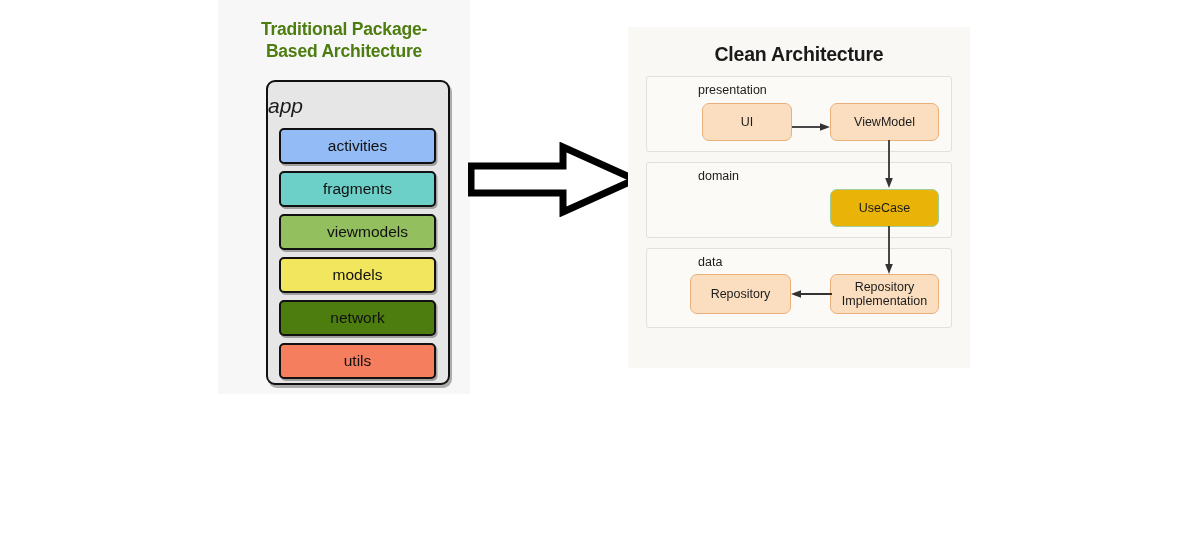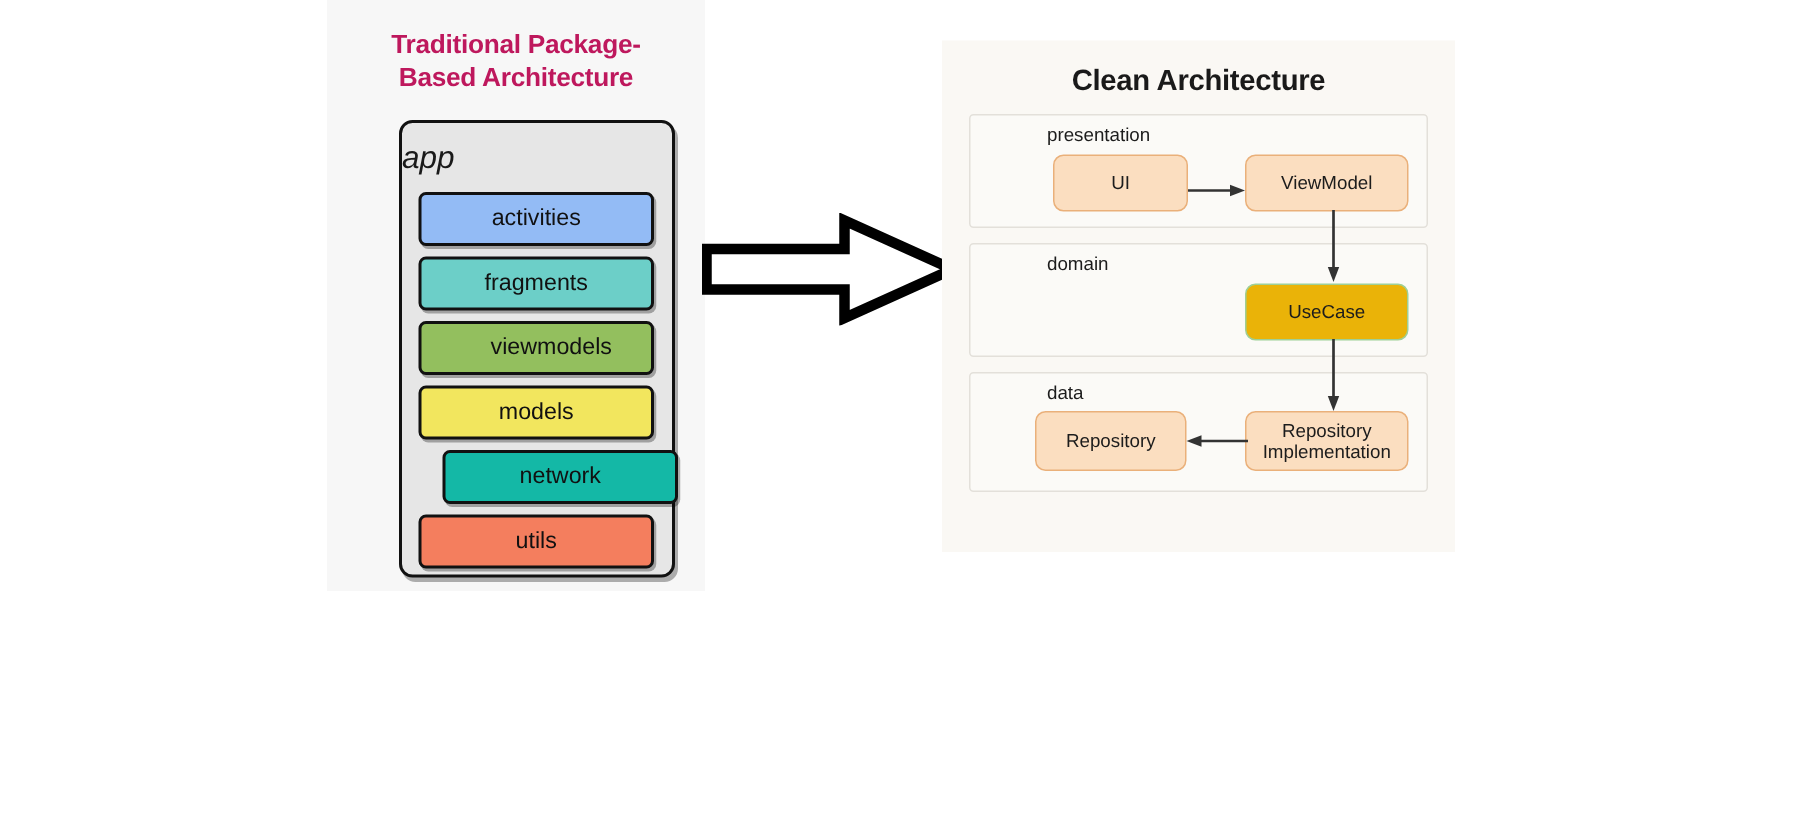--- a/index.html
+++ b/index.html
@@ -10,21 +10,21 @@
   }
 
   
   #left-panel{
     position:absolute;left:218px;top:0px;width:252px;height:394px;
     background:#f7f7f7;
   }
   #left-title{
     position:absolute;left:0;top:18px;width:252px;
     text-align:center;
-    font-size:17.5px;font-weight:bold;color:#be185d;
+    font-size:17.5px;font-weight:bold;color:#4d7c0f;
     line-height:22px;letter-spacing:-0.2px;
   }
   #app-container{
     position:absolute;left:48px;top:80px;width:184px;height:305px;
     background:#e6e6e6;
     border:2.5px solid #111111;
     border-radius:9px;
     box-shadow:2px 3px 0 rgba(0,0,0,0.30);
     box-sizing:border-box;
   }
@@ -100,21 +100,21 @@
     </div>
     <div class="pkg-box" id="pkg-1" style="background: rgb(108, 207, 200); top: 89px;">
       <span>fragments</span>
     </div>
     <div class="pkg-box" id="pkg-2" style="background: rgb(147, 191, 94); top: 132px; padding-left: 20px;">
       <span>viewmodels</span>
     </div>
     <div class="pkg-box" id="pkg-3" style="background: rgb(242, 230, 94); top: 175px;">
       <span>models</span>
     </div>
-    <div class="pkg-box" id="pkg-4" style="background: #14b8a6; top: 218px; margin-left: 16px;">
+    <div class="pkg-box" id="pkg-4" style="background: #4d7c0f; top: 218px;">
       <span>network</span>
     </div>
     <div class="pkg-box" id="pkg-5" style="background: rgb(244, 126, 94); top: 261px;">
       <span>utils</span>
     </div>
   </div>
 </div>
 
 <svg id="big-arrow" viewBox="0 0 170 75">
   <polygon points="3,24 95,24 95,5 167,37.5 95,70 95,51 3,51" fill="#ffffff" stroke="#000000" stroke-width="7" stroke-linejoin="miter"></polygon>

